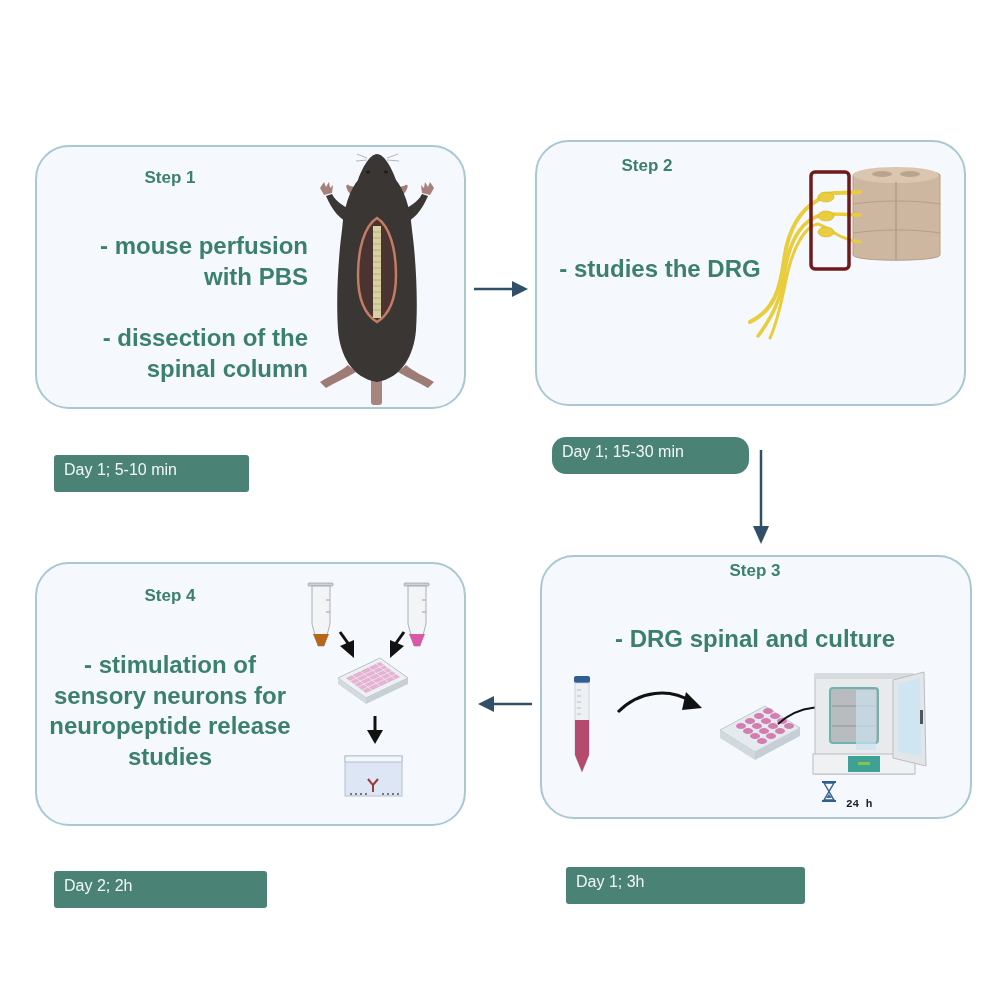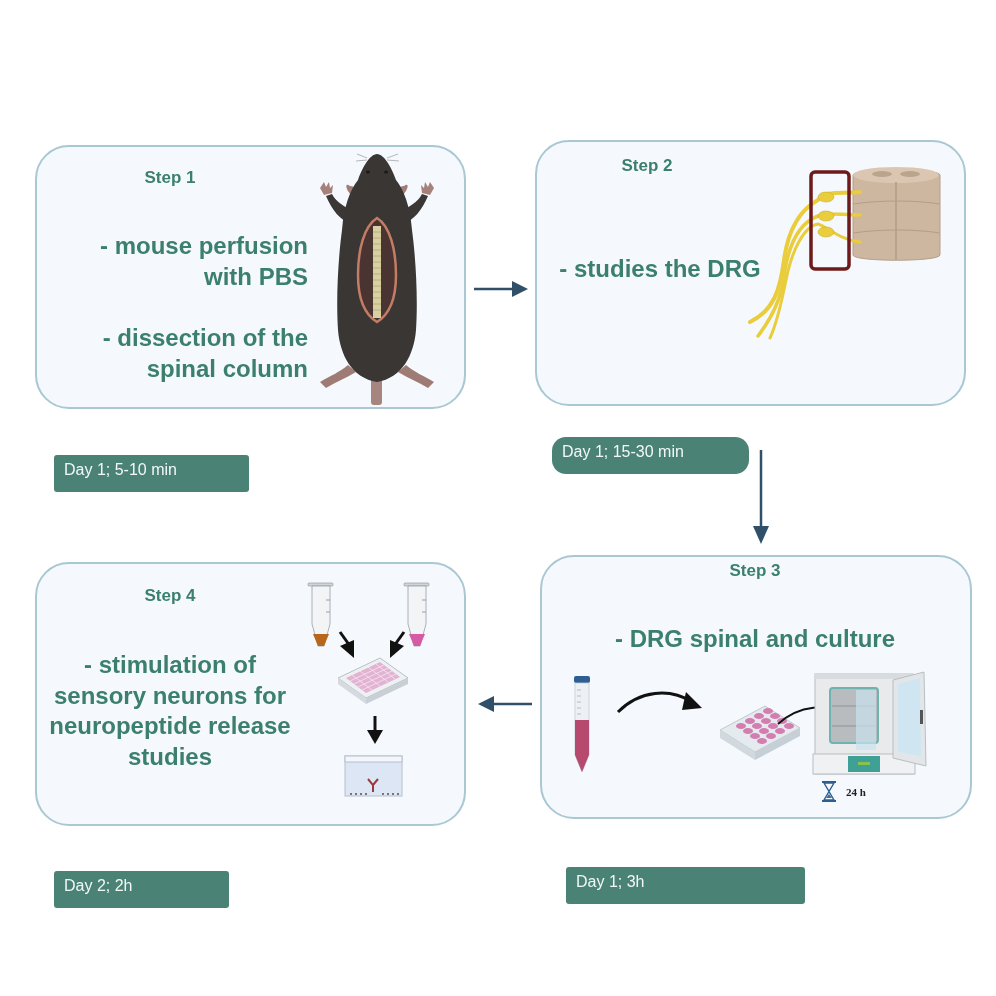--- a/index.html
+++ b/index.html
@@ -35,21 +35,22 @@
     box-sizing: border-box;
     padding: 6px 0 0 10px;
     height: 37px;
     white-space: nowrap;
     margin-top: 45px;
   }
   .illus { position: absolute; }
   .arrow { position: absolute; }
   .small-label {
     position: absolute; font-size: 11px; font-weight: bold; color: #222;
-    font-family: Liberation Serif, serif;
+    font-family: Liberation Mono, monospace;
+    margin-top: 12px;
   }
 </style>
 </head>
 <body>
 
 <div class="box" style="left:35px; top:145px; width:431px; height:264px;"></div>
 <div class="txt step-title" style="left:60px; top:167px; width:220px;">Step 1</div>
 <div class="txt desc" style="left:48px; top:231px; width:260px;text-align:right;">- mouse perfusion
 with PBS
 
@@ -292,13 +293,13 @@
         <rect x="60" y="213" width="2" height="2"></rect>
         <rect x="65" y="213" width="2" height="2"></rect>
       <rect x="82" y="213" width="2" height="2"></rect>
         <rect x="87" y="213" width="2" height="2"></rect>
         <rect x="92" y="213" width="2" height="2"></rect>
         <rect x="97" y="213" width="2" height="2"></rect>
     </g>
   </g>
 </svg>
 
-<div class="badge" style="left:54px; top:826px; width:175px;">Day 2; 2h</div>
+<div class="badge" style="left:54px; top:826px; width:213px;">Day 2; 2h</div>
 
 </body></html>

